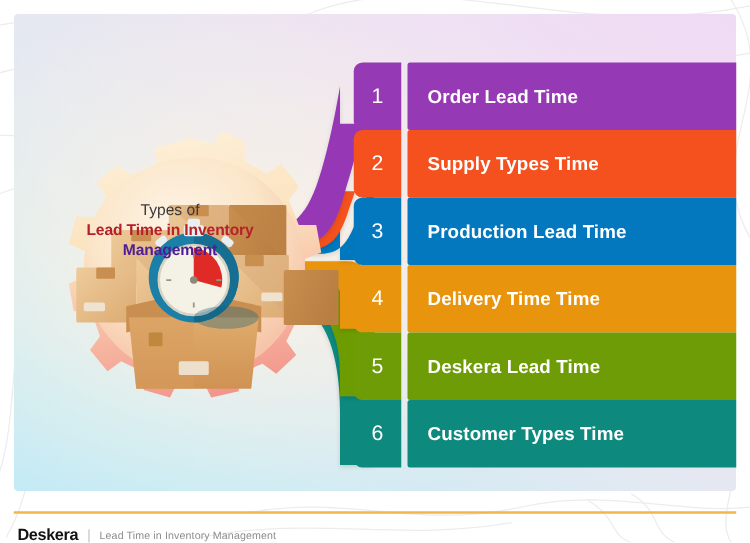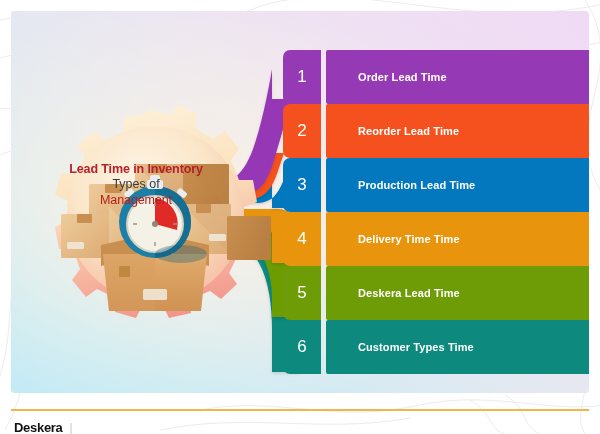--- a/index.html
+++ b/index.html
@@ -44,22 +44,22 @@
     border-radius:7px 0 0 7px;
     display:flex; align-items:center; justify-content:center;
     color:#ffffff; font-size:17px;
   }
   .label-box {
     position:absolute; left:43px; top:0; width:278px; height:54px;
     border-radius:2px;
     display:flex; align-items:center;
   }
   .label-text {
-    color:#ffffff; font-size:11px; font-weight:bold;
-    padding-left:32px; letter-spacing:0.1px;
+    color:#ffffff; font-size:15px; font-weight:bold;
+    padding-left:16px; letter-spacing:0.1px;
   }
 
   
   #footer { position:absolute; left:0; top:398px; width:600px; height:36px; z-index:6;margin-top:11px; }
   #footer-rule { position:absolute; left:11px; top:0; width:578px; height:2px; background:#f0b64a; }
   #footer-inner {
     position:absolute; left:14px; top:11px;
     display:flex; align-items:center; gap:7px;
   }
   #brand { font-size:13px; font-weight:bold; color:#121212; letter-spacing:-0.3px; }
@@ -234,40 +234,40 @@
           <line x1="102" y1="118" x2="106" y2="118"></line>
           <line x1="142" y1="118" x2="146" y2="118"></line>
         </g>
         <circle cx="124" cy="118" r="3" fill="#8e8876"></circle>
         <ellipse cx="150" cy="148" rx="26" ry="9" fill="#12617f" opacity="0.35"></ellipse>
       </g>
     </svg>
   </div>
 
   <div id="title-block">
+    <div id="title-small">Types of</div>
     <div id="title-strong" style="color: rgb(181, 32, 42);">Lead Time in Inventory</div>
-    <div id="title-small">Types of</div>
-    <div id="title-strong" class="t3" style="font-size:12.5px;font-weight:normal;color:#b91c1c;">Management</div>
+    <div id="title-strong" class="t3" style="font-size:12.5px;font-weight:bold;color:#4c1d95;">Management</div>
   </div>
 
   <div class="row" style="top:39px;">
     <div class="num-tab" style="background: rgb(150, 57, 181);">
       <span>1</span>
     </div>
     <div class="label-box" style="background: rgb(150, 57, 181);">
       <span class="label-text">Order Lead Time</span>
     </div>
   </div>
 
   <div class="row" style="top:93px;">
     <div class="num-tab" style="background: rgb(244, 81, 30);">
       <span>2</span>
     </div>
     <div class="label-box" style="background: rgb(244, 81, 30);">
-      <span class="label-text">Reorder Lead Time</span>
+      <span class="label-text">Supply Types Time</span>
     </div>
   </div>
 
   <div class="row" style="top:147px;">
     <div class="num-tab" style="background: rgb(4, 120, 190);">
       <span>3</span>
     </div>
     <div class="label-box" style="background: rgb(4, 120, 190);">
       <span class="label-text">Production Lead Time</span>
     </div>
@@ -300,14 +300,15 @@
     </div>
   </div>
 
 </div>
 
 <div id="footer">
   <div id="footer-rule" style="background: rgb(240, 182, 74);"></div>
   <div id="footer-inner">
     <span id="brand">Deskera</span>
     <span id="brand-divider">|</span>
+    <span id="footer-caption">Lead Time in Inventory Management</span>
   </div>
 </div>
 
 </body></html>

